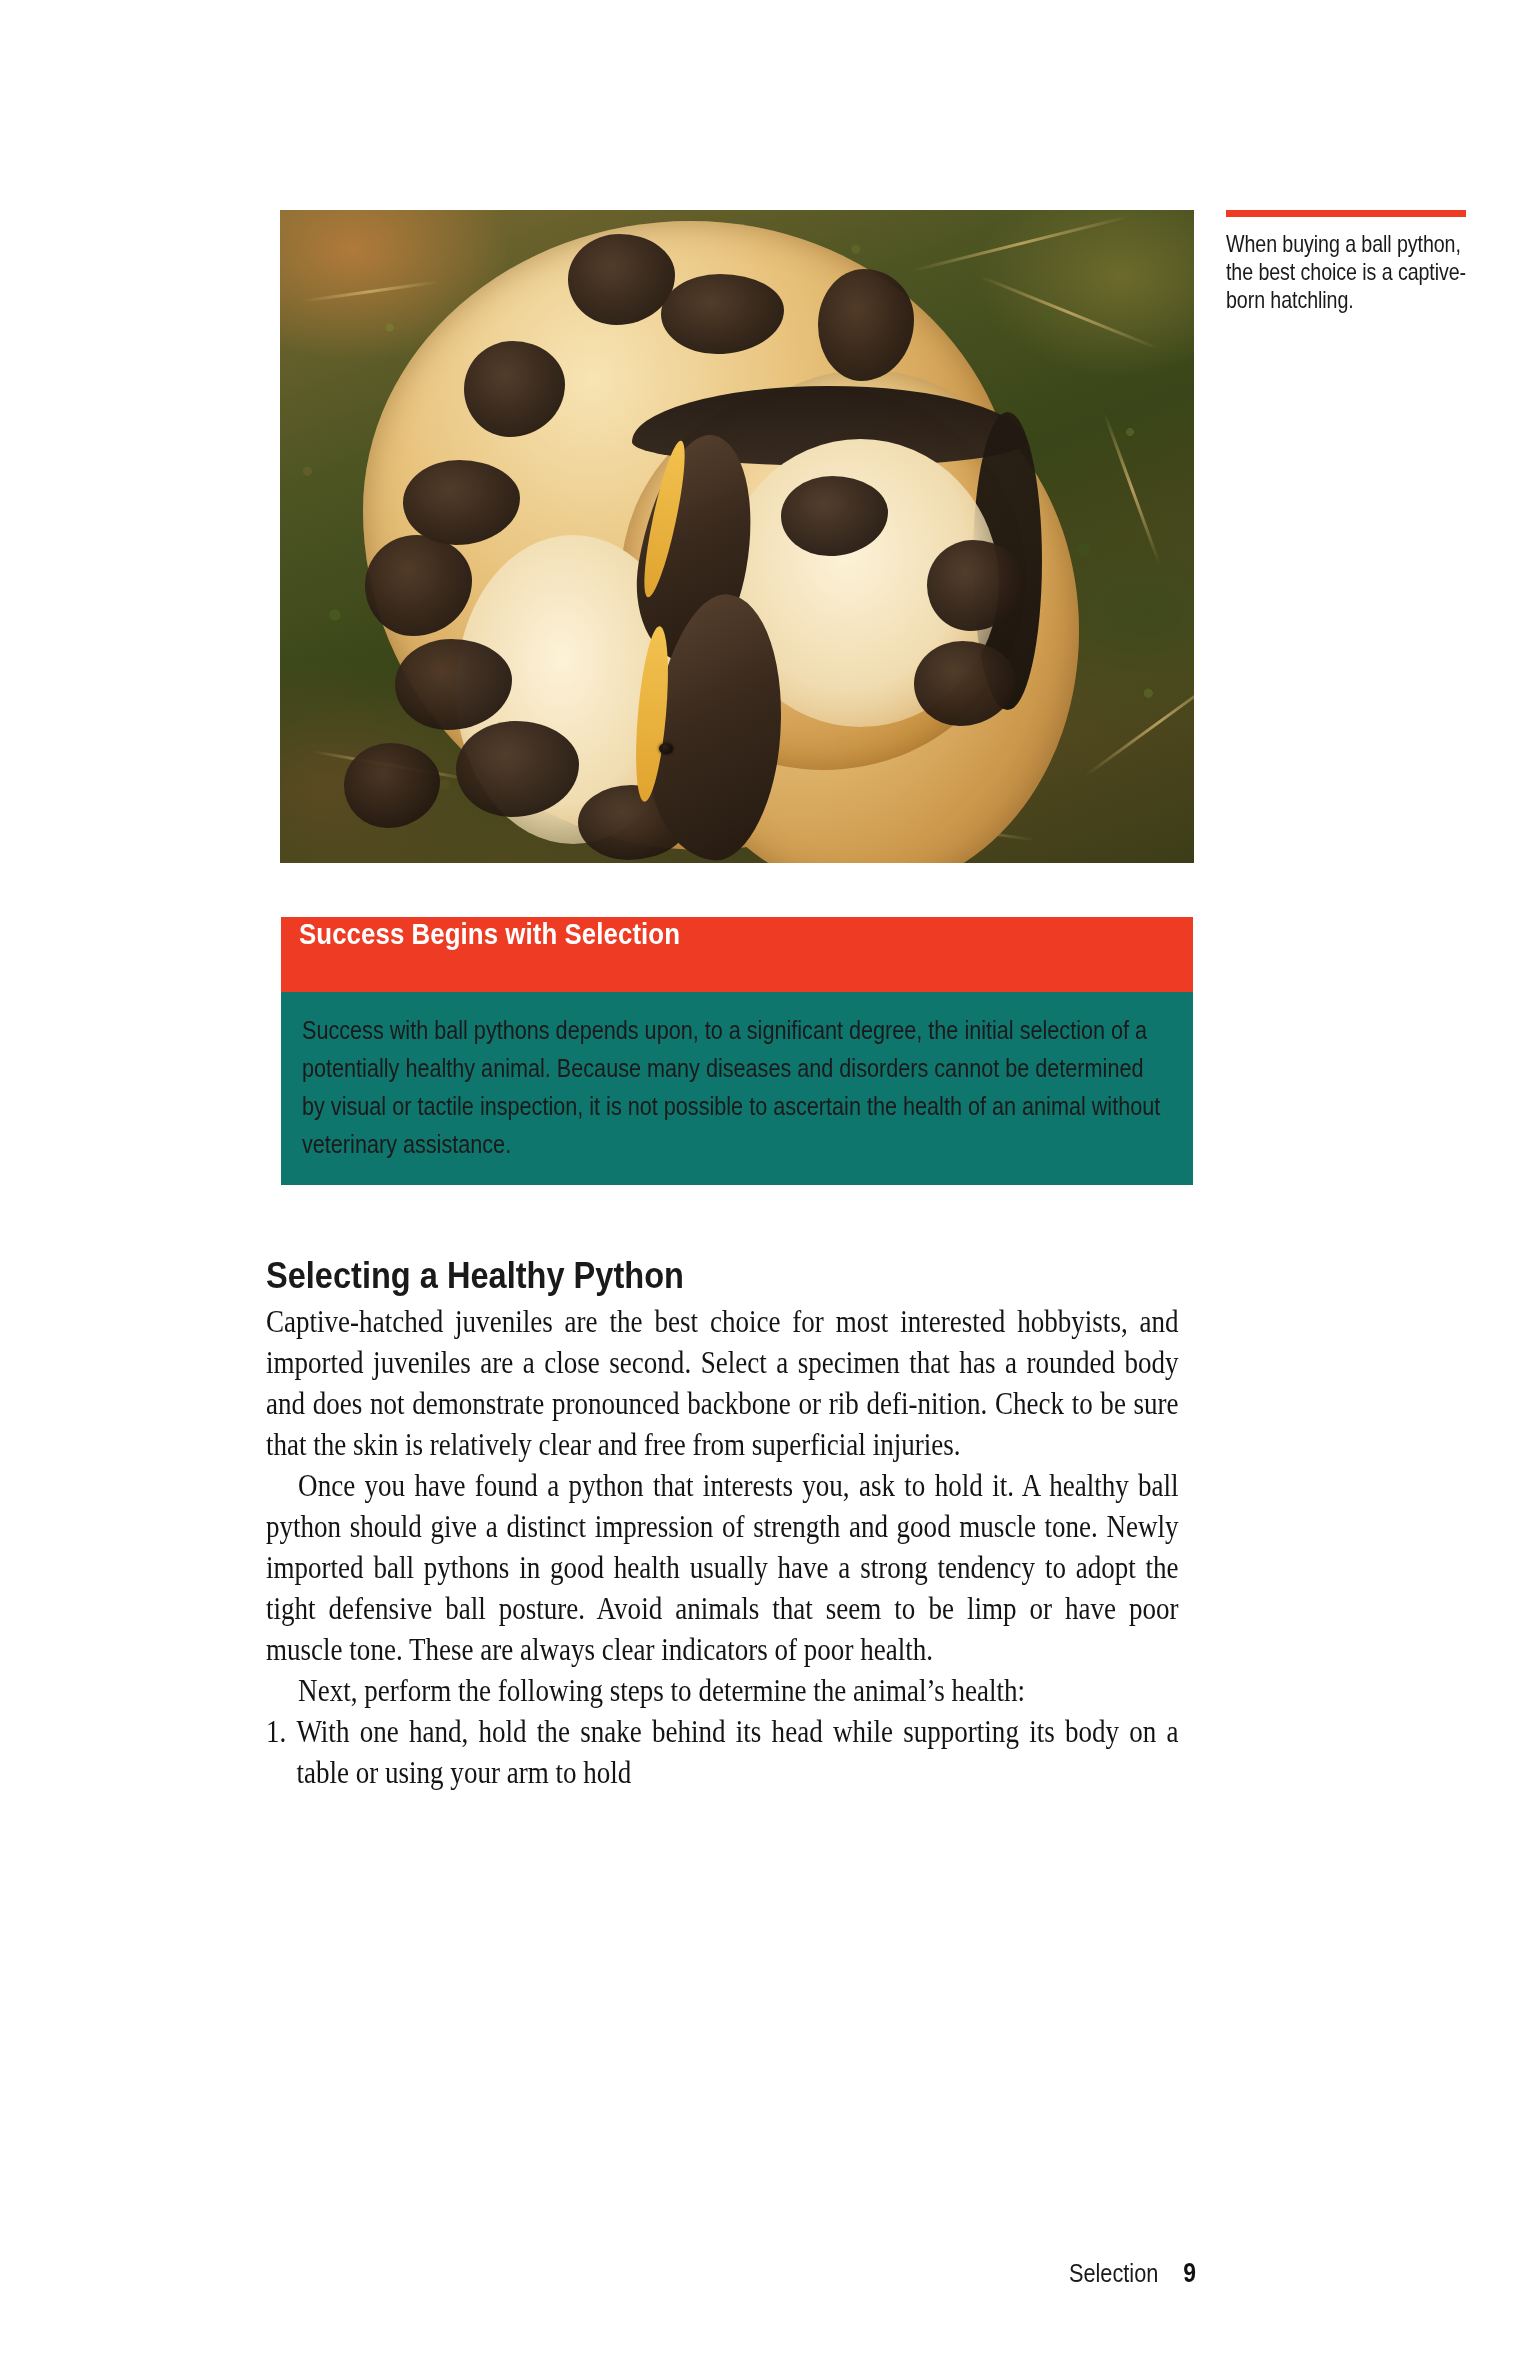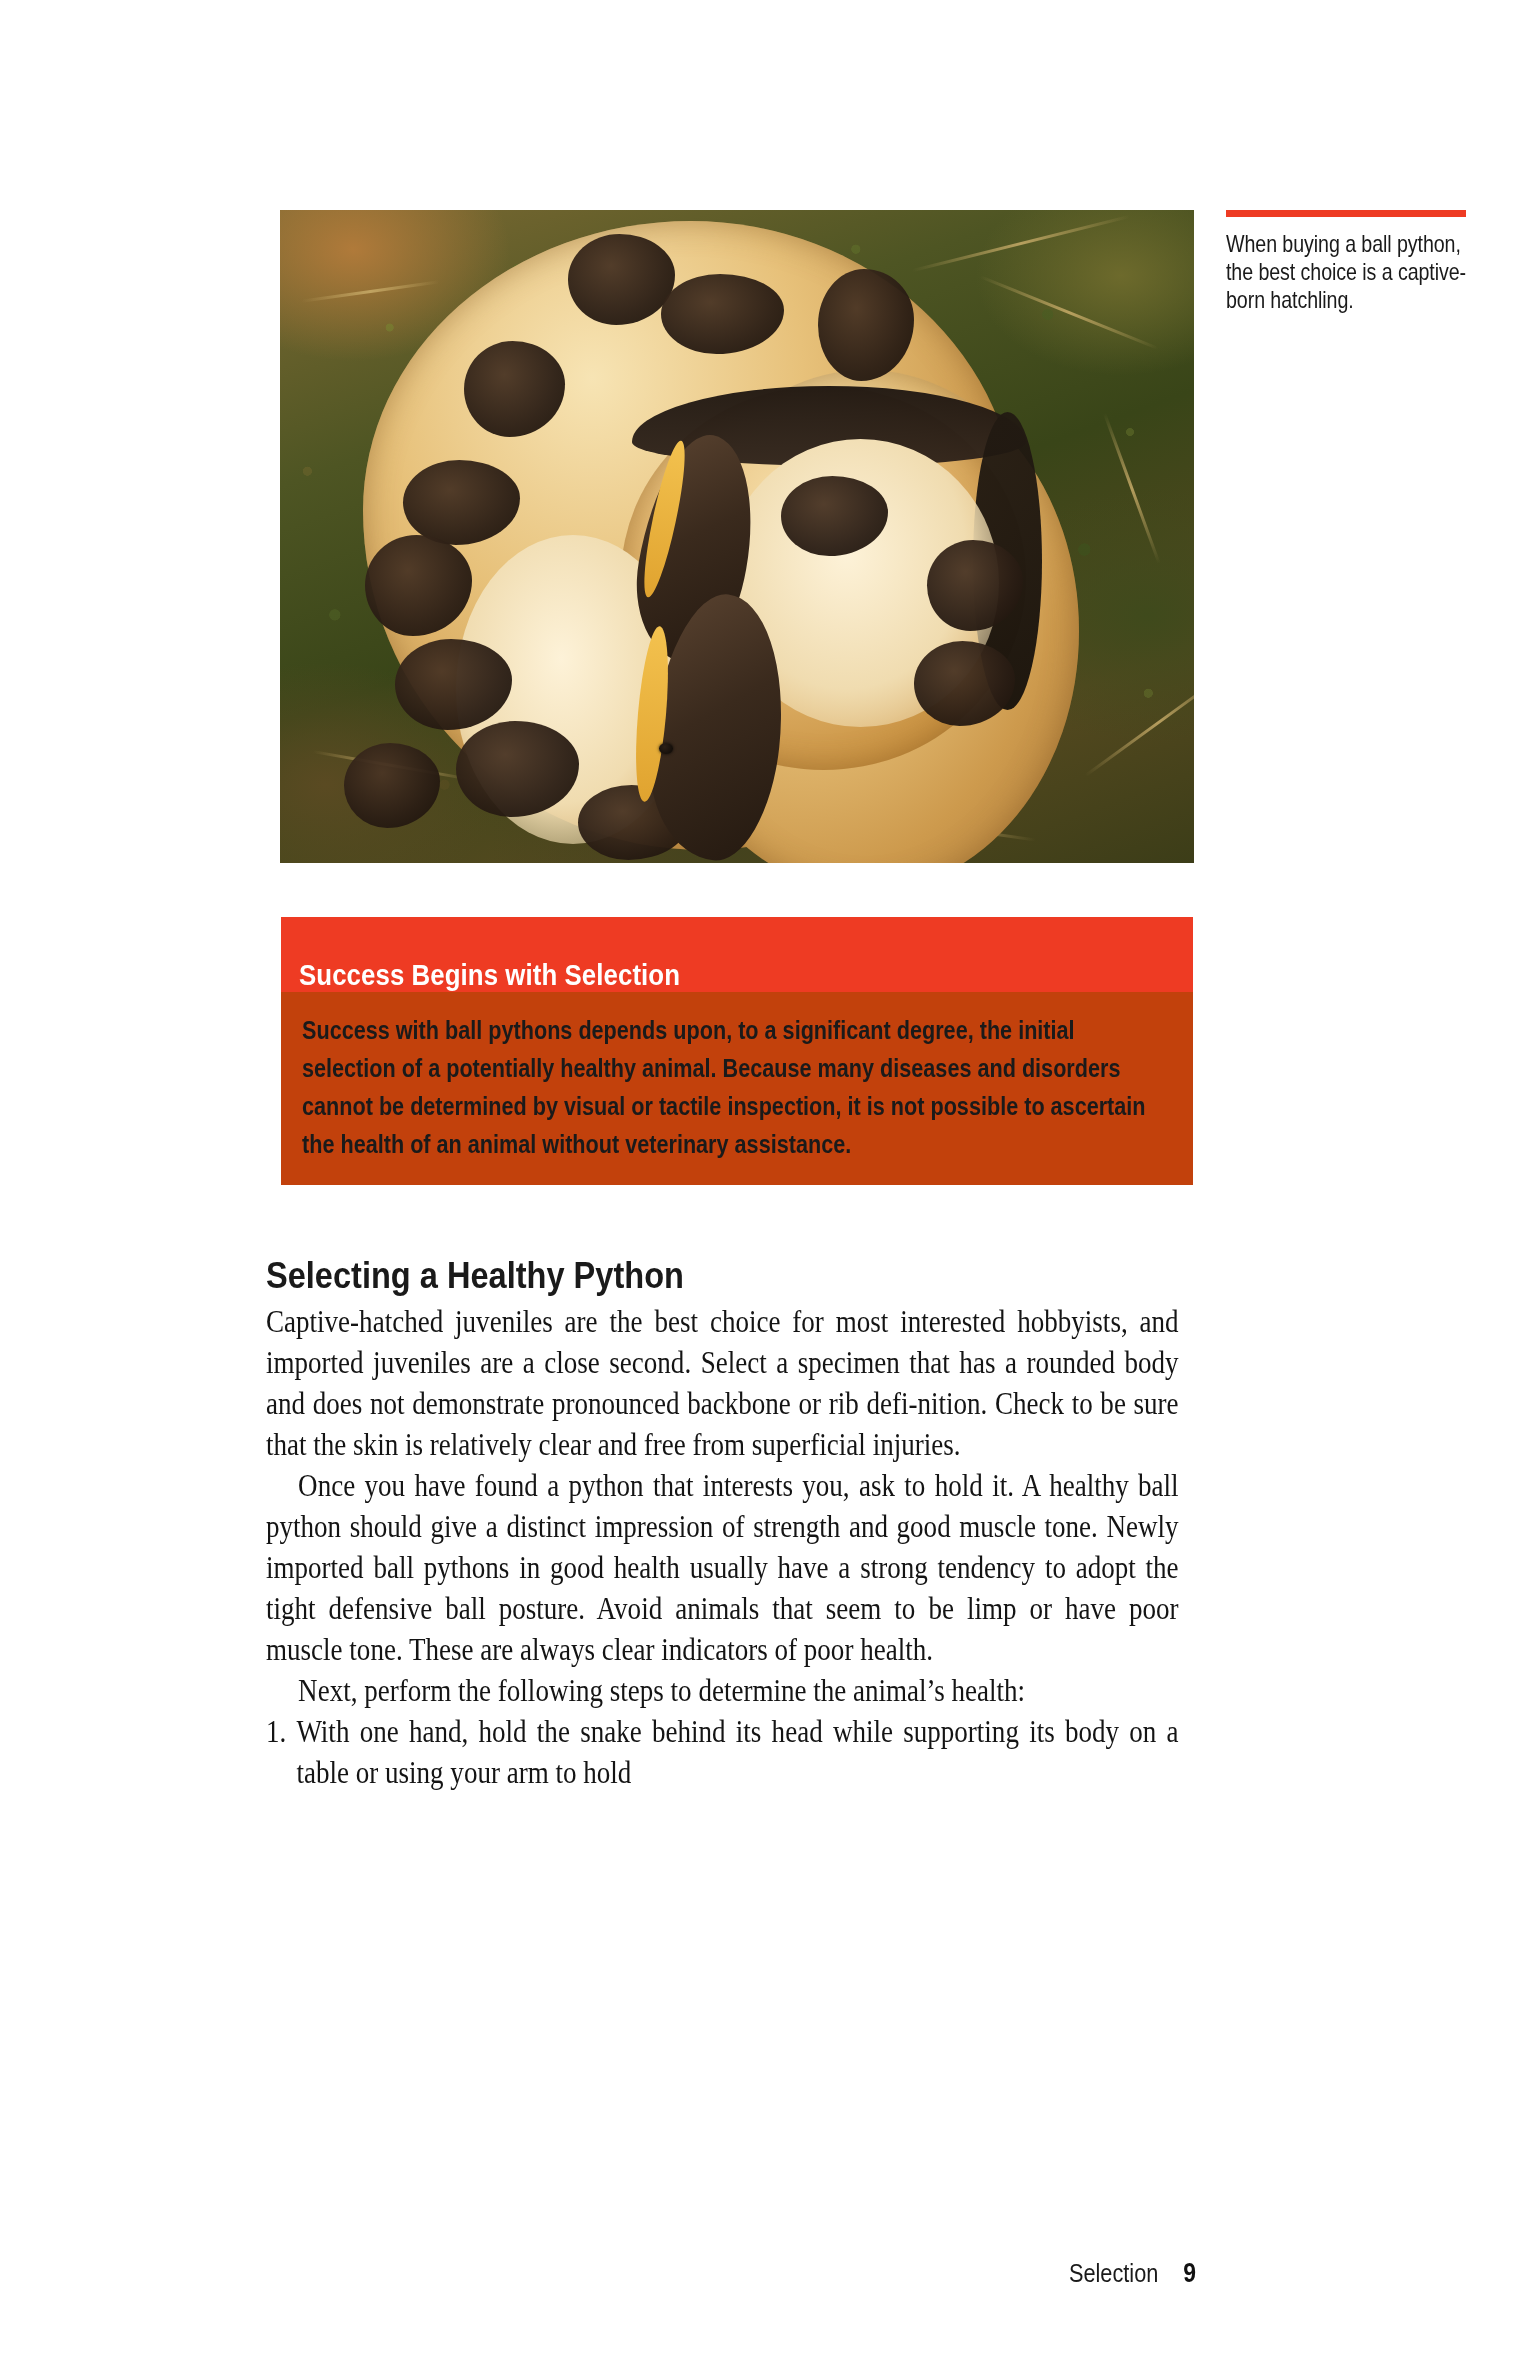--- a/index.html
+++ b/index.html
@@ -133,39 +133,38 @@
   .sidebar {
     position: absolute;
     left: 281px;
     top: 917px;
     width: 912px;
   }
   .sidebar-header {
     background: #ee3b23;
     height: 75px;
     display: flex;
-    align-items: flex-end;
+    align-items: flex-start;
     padding: 0 18px;
     box-sizing: border-box;
   }
   .sidebar-header-title {
     font-family: "Liberation Sans Narrow", "Liberation Sans", "DejaVu Sans Condensed", sans-serif;
     font-stretch: condensed;
     font-weight: bold;
     font-size: 30px;
     color: #ffffff;
     letter-spacing: 0.1px;
     transform: scaleX(0.86);
     transform-origin: left center;
   }
   .sidebar-body {
-    background: #c2410c;
+    background: #0f766e;
     padding: 19px 21px 22.4px 21px;
     box-sizing: border-box;
-    font-weight: bold;
   }
   .sidebar-body-text {
     font-family: "Liberation Sans Narrow", "Liberation Sans", "DejaVu Sans Condensed", sans-serif;
     font-stretch: condensed;
     font-size: 25px;
     line-height: 38px;
     color: #1a1a1a;
     transform: scaleX(0.865);
     transform-origin: left top;
     width: 1004px;

